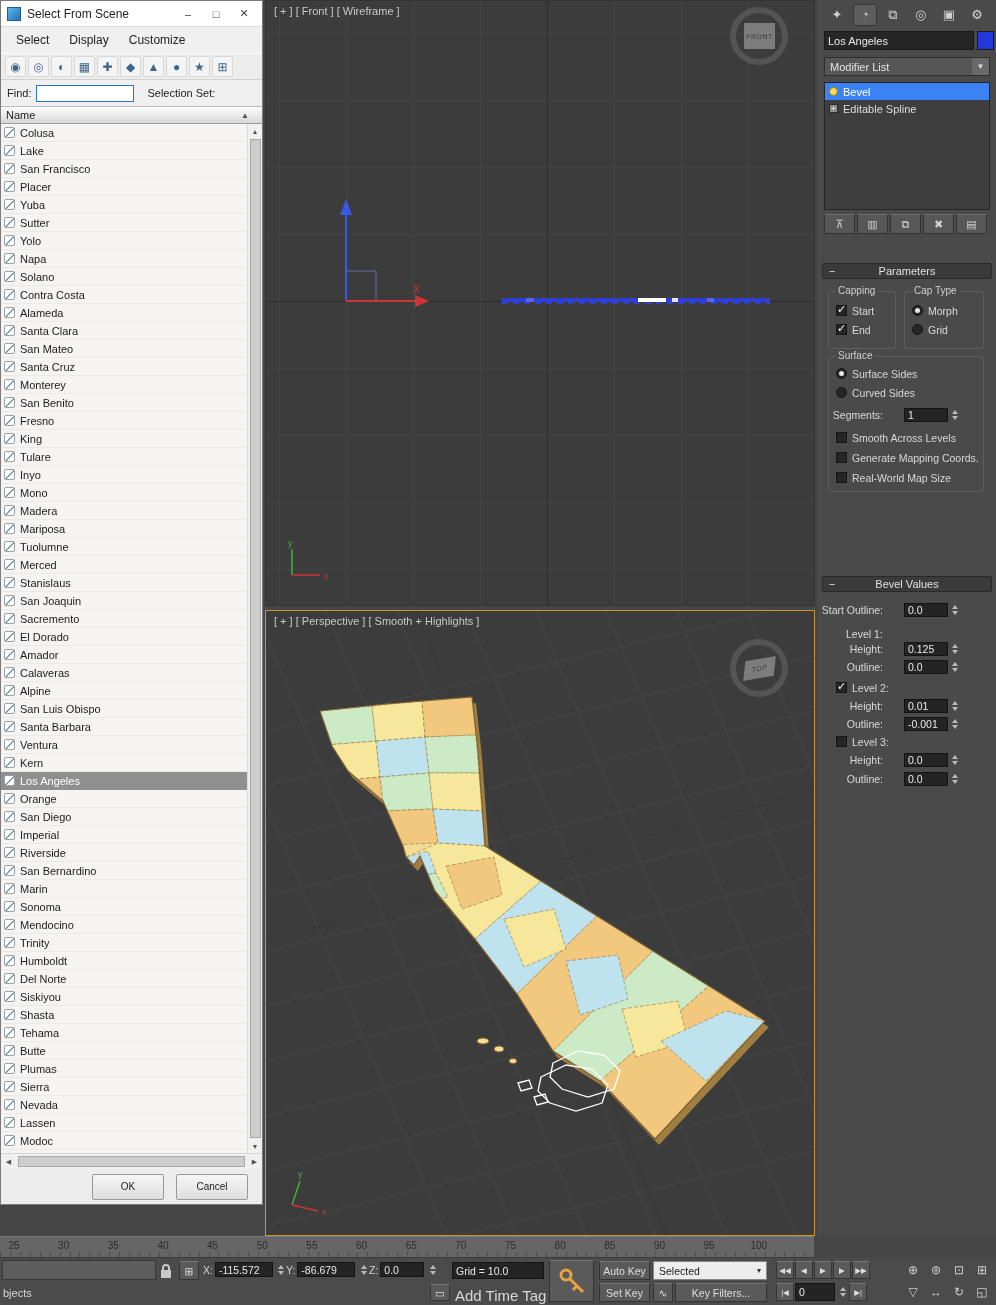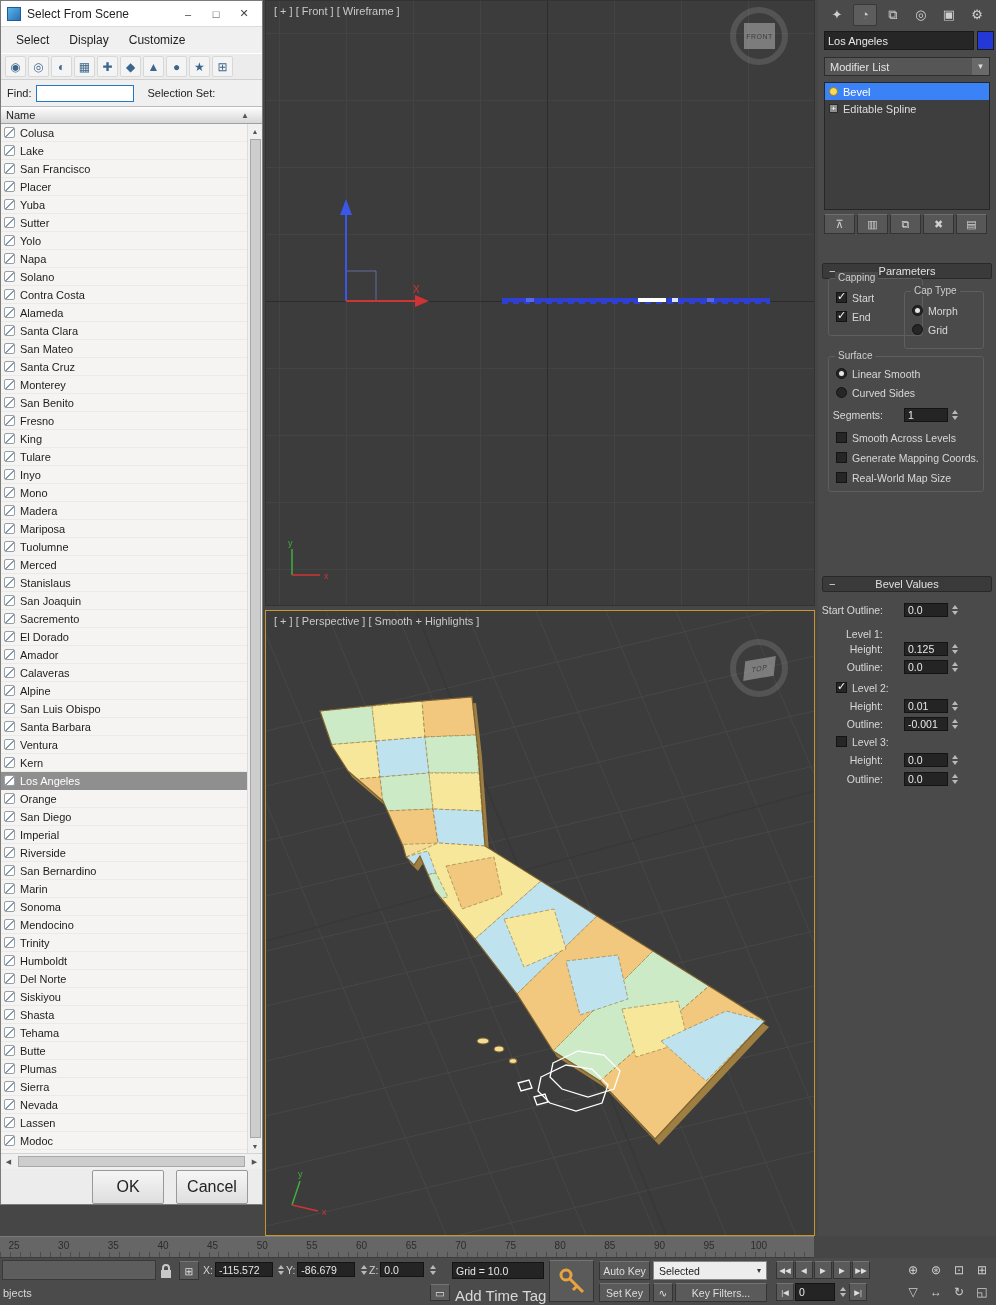--- a/index.html
+++ b/index.html
@@ -26,21 +26,21 @@
   .row{height:18px;display:flex;align-items:center;gap:5px;padding:0 3px;font-size:11px;color:#1c1c1c;border-bottom:1px solid #eceae7}
   .row.selected{background:#8f8f8f;color:#fff;border-bottom-color:#8f8f8f}
   .shape-icon{width:11px;height:11px;border:1px solid #98a0a8;background:linear-gradient(135deg,#fff 45%,#8899aa 45%,#8899aa 60%,#fff 60%);border-radius:2px;flex:none}
   .vscroll{position:absolute;right:0;top:0;bottom:0;width:15px;background:#f0f0f0;border-left:1px solid #dcdcdc;display:flex;flex-direction:column;align-items:center}
   .vs-arrow{height:14px;width:15px;font-size:7px;color:#555;display:flex;align-items:center;justify-content:center}
   .vs-thumb{flex:1;width:11px;background:#cdcdcd;border:1px solid #a8a8a8;margin:1px 0}
   .hscroll{height:16px;background:#f0f0f0;display:flex;align-items:center;border-top:1px solid #d4d4d4}
   .hs-arrow{width:15px;font-size:7px;color:#555;text-align:center}
   .hs-thumb{flex:1;height:11px;background:#cdcdcd;border:1px solid #a8a8a8;margin:0 2px}
   .dlg-buttons{flex:1;display:flex;align-items:center;justify-content:flex-end;gap:12px;padding:0 14px;background:#ececec}
-  .dlg-btn{width:72px;height:34px;background:linear-gradient(#f6f6f6,#dedede);border:1px solid #999;font-size:16px;border-radius:2px;color:#222;display:flex;align-items:center;justify-content:center}
+  .dlg-btn{width:72px;height:26px;background:linear-gradient(#f6f6f6,#dedede);border:1px solid #999;font-size:10px;border-radius:2px;color:#222;display:flex;align-items:center;justify-content:center}
 
   
   #viewports{position:absolute;left:265px;top:0;width:550px;height:1236px}
   #front-vp{position:absolute;left:0;top:0;width:550px;height:606px;background:#3c3c3c;border:1px solid #333;overflow:hidden}
   .grid-bg{position:absolute;inset:0;background-image:linear-gradient(to right,#444 1px,transparent 1px),linear-gradient(to bottom,#444 1px,transparent 1px);background-size:67px 67px;background-position:13px 32px}
   .axis-v{position:absolute;left:281px;top:0;width:1px;height:100%;background:#2c2c2c}
   .axis-h{position:absolute;top:300px;left:0;height:1px;width:100%;background:#2c2c2c}
   .vp-label{position:absolute;left:8px;top:4px;font-size:11px;color:#c9c9c9;z-index:5}
   .obj-line{position:absolute;left:236px;top:297px;width:268px;height:4px;background:#2f3fd1}
   .obj-line::after{content:"";position:absolute;left:0;top:4px;width:100%;height:2px;background:repeating-linear-gradient(90deg,#2f3fd1 0 6px,transparent 6px 11px)}
@@ -538,21 +538,21 @@
       <span class="st-btn">⧉</span>
       <span class="st-btn">✖</span>
       <span class="st-btn">▤</span>
     </div>
 
   <div class="rollout" style="top:263px">
     <span class="minus">−</span>
     <span>Parameters</span>
   </div>
 
-  <div class="group" style="top:278px;left:10px;width:95px;height:58px">
+  <div class="group" style="top:291px;left:10px;width:68px;height:58px">
     <span class="gtitle">Capping</span>
     <div class="opt" style="top:12px;left:7px">
       <span class="cb on"></span>
       <span>Start</span>
     </div>
     <div class="opt" style="top:31px;left:7px">
       <span class="cb on"></span>
       <span>End</span>
     </div>
   </div>
@@ -566,21 +566,21 @@
     <div class="opt" style="top:31px;left:7px">
       <span class="radio"></span>
       <span>Grid</span>
     </div>
   </div>
 
   <div class="group" style="top:356px;left:10px;width:156px;height:136px">
     <span class="gtitle">Surface</span>
     <div class="opt" style="top:10px;left:7px">
       <span class="radio on"></span>
-      <span>Linear Smooth</span>
+      <span>Surface Sides</span>
     </div>
     <div class="opt" style="top:29px;left:7px">
       <span class="radio"></span>
       <span>Curved Sides</span>
     </div>
     <div class="spin-row" style="top:50px;left:0;width:150px">
       <span class="lbl" style="width:75px">Segments:</span>
       <span class="field" style="width:44px">1</span>
       <span class="spin">
           <i class="up"></i>

